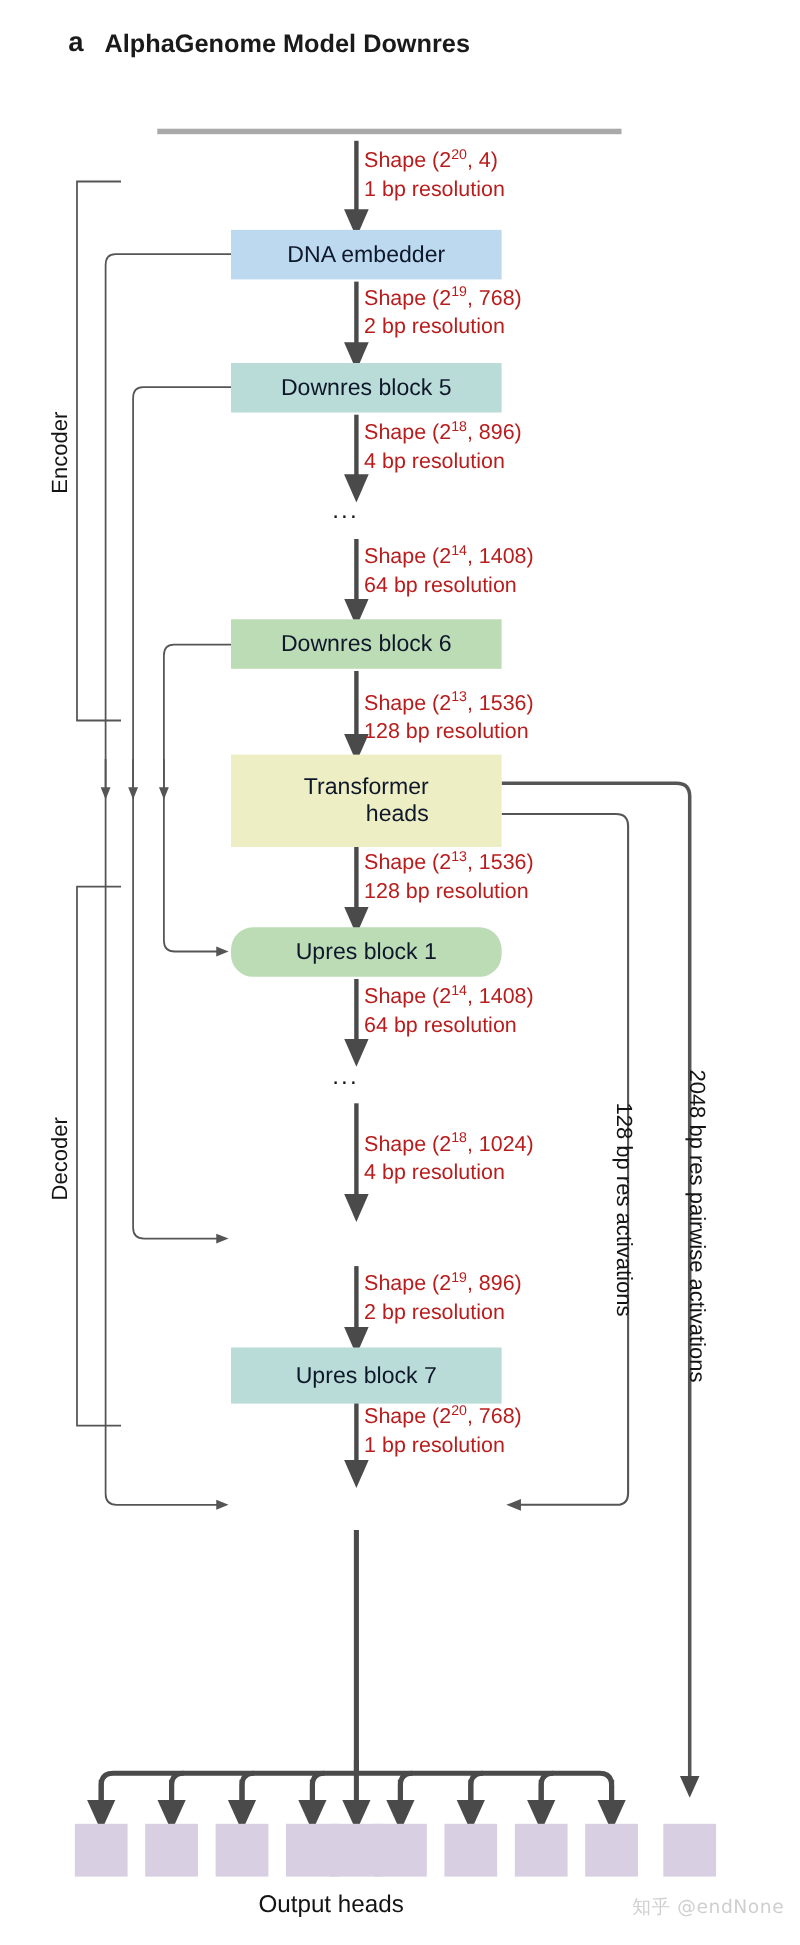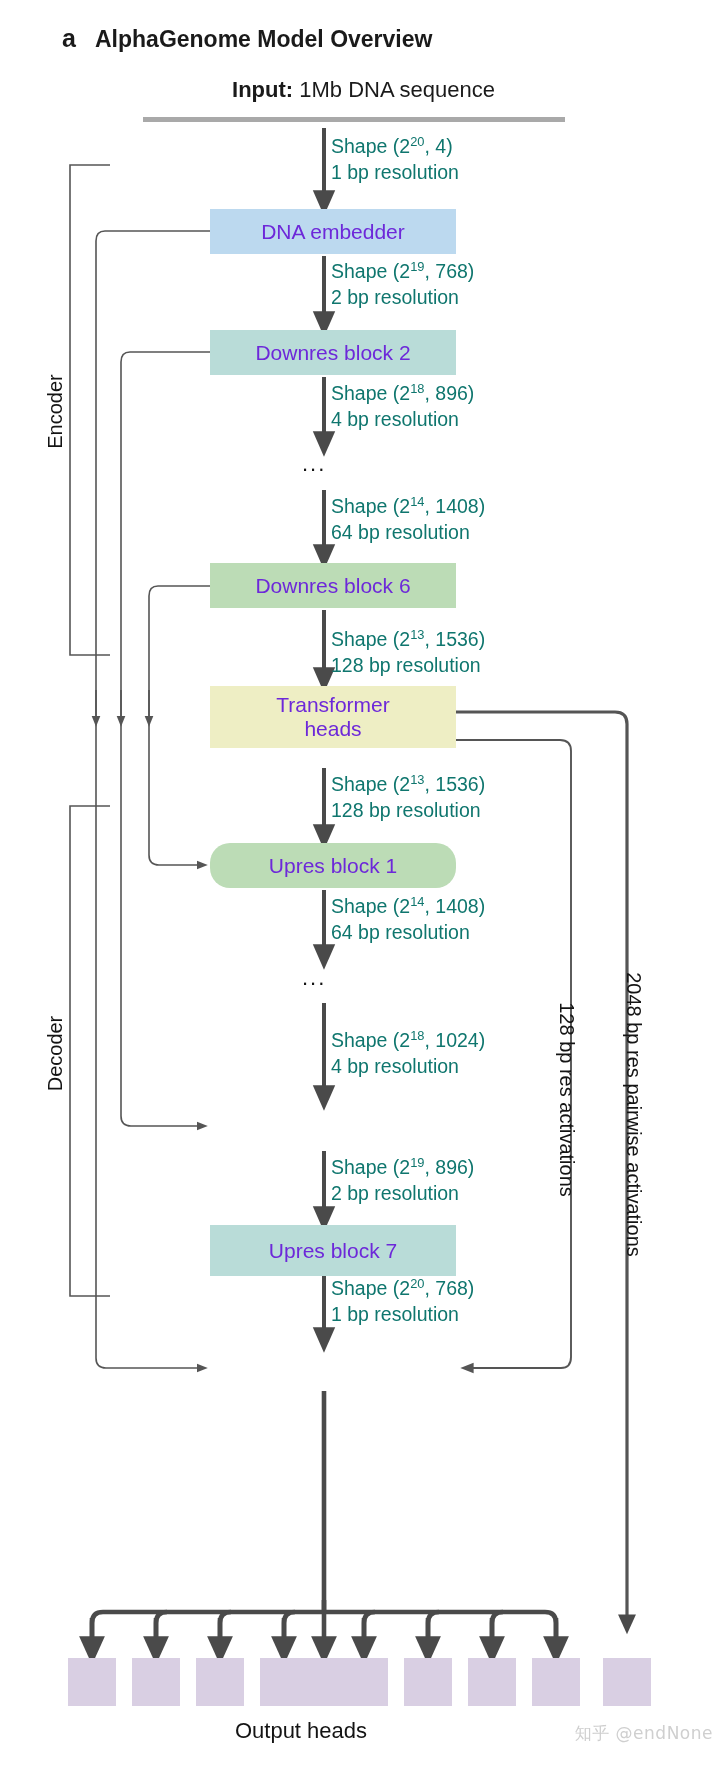--- a/index.html
+++ b/index.html
@@ -32,36 +32,36 @@
 
   .input-bar {
     position: absolute; left: 143px; top: 117px;
     width: 422px; height: 5px; background: #a9a9a9;
   }
 
   
   .block {
     position: absolute; left: 210px; width: 246px;
     display: flex; align-items: center; justify-content: center;
-    font-size: 21px; color: #6d28d9; text-align: center;
+    font-size: 21px; color: #0f172a; text-align: center;
     line-height: 1.12;
   }
   .b-dna      { top: 209px;  height: 45px; background: #bcd9ef; }
   .b-down1    { top: 330px;  height: 45px; background: #b9dcd8; }
   .b-down6    { top: 563px;  height: 45px; background: #bcdcb6; }
-  .b-trans    { top: 686px;  height: 62px; background: #eeeec4; }
+  .b-trans    { top: 686px;  height: 84px; background: #eeeec4; text-align: right; }
   .b-up1      { top: 843px;  height: 45px; background: #bcdcb6; border-radius: 20px; }
   .b-up6      { top: 1104px; height: 45px; background: #b9dcd8; }
   .b-up7      { top: 1225px; height: 51px; background: #b9dcd8; }
   .b-outemb   { top: 1346px; height: 45px; background: #b4c4e6; }
 
   
   .shape-label {
     position: absolute; left: 331px;
-    font-size: 19.5px; line-height: 1.33; color: #0f766e;
+    font-size: 19.5px; line-height: 1.33; color: #b91c1c;
     white-space: nowrap;
   }
   .shape-label sup { font-size: 0.66em; vertical-align: super; line-height: 0; }
 
   .ellipsis {
     position: absolute; left: 302px;
     font-size: 22px; color: #141414; letter-spacing: 2px;
   }
 
   
@@ -96,26 +96,22 @@
     position: absolute; left: 0; top: 0;
     width: 727px; height: 1768px; pointer-events: none;
   }
 </style>
 </head>
 <body>
 
 <div id="root">
 
   <div class="panel-letter">a</div>
-  <div class="panel-title">AlphaGenome Model Overview</div>
-
-  <div class="input-line">
-    <b>Input:</b>
-    <span>1Mb DNA sequence</span>
-  </div>
+  <div class="panel-title">AlphaGenome Model Downres</div>
+
   <div class="input-bar"></div>
 
   <svg class="overlay" viewBox="0 0 727 1768">
     <defs>
       <marker id="ah" markerWidth="7" markerHeight="7" refX="3.2" refY="3.2" orient="auto">
         <path d="M0,0.4 L6.4,3.2 L0,6.0 z" fill="#4a4a4a"></path>
       </marker>
       <marker id="ahs" markerWidth="8" markerHeight="8" refX="4" refY="3.4" orient="auto">
         <path d="M0,0.6 L7,3.4 L0,6.2 z" fill="#555555"></path>
       </marker>
@@ -174,21 +170,21 @@
       <line x1="284" y1="1618" x2="284" y2="1650"></line>
       <line x1="324" y1="1600" x2="324" y2="1650"></line>
       <line x1="364" y1="1618" x2="364" y2="1650"></line>
       <line x1="428" y1="1618" x2="428" y2="1650"></line>
       <line x1="492" y1="1618" x2="492" y2="1650"></line>
       <line x1="556" y1="1618" x2="556" y2="1650"></line>
     </g>
   </svg>
 
   <div class="block b-dna" style="background: rgb(188, 217, 239);">DNA embedder</div>
-  <div class="block b-down1" style="background: rgb(185, 220, 216);">Downres block 2</div>
+  <div class="block b-down1" style="background: rgb(185, 220, 216);">Downres block 5</div>
   <div class="block b-down6" style="background: rgb(188, 220, 182);">Downres block 6</div>
 
   <div class="block b-trans" style="background: rgb(238, 238, 196);">
     <div>
       <div>Transformer</div>
       <div>heads</div>
     </div>
   </div>
 
   <div class="block b-up1" style="background: rgb(188, 220, 182);">Upres block 1</div>

